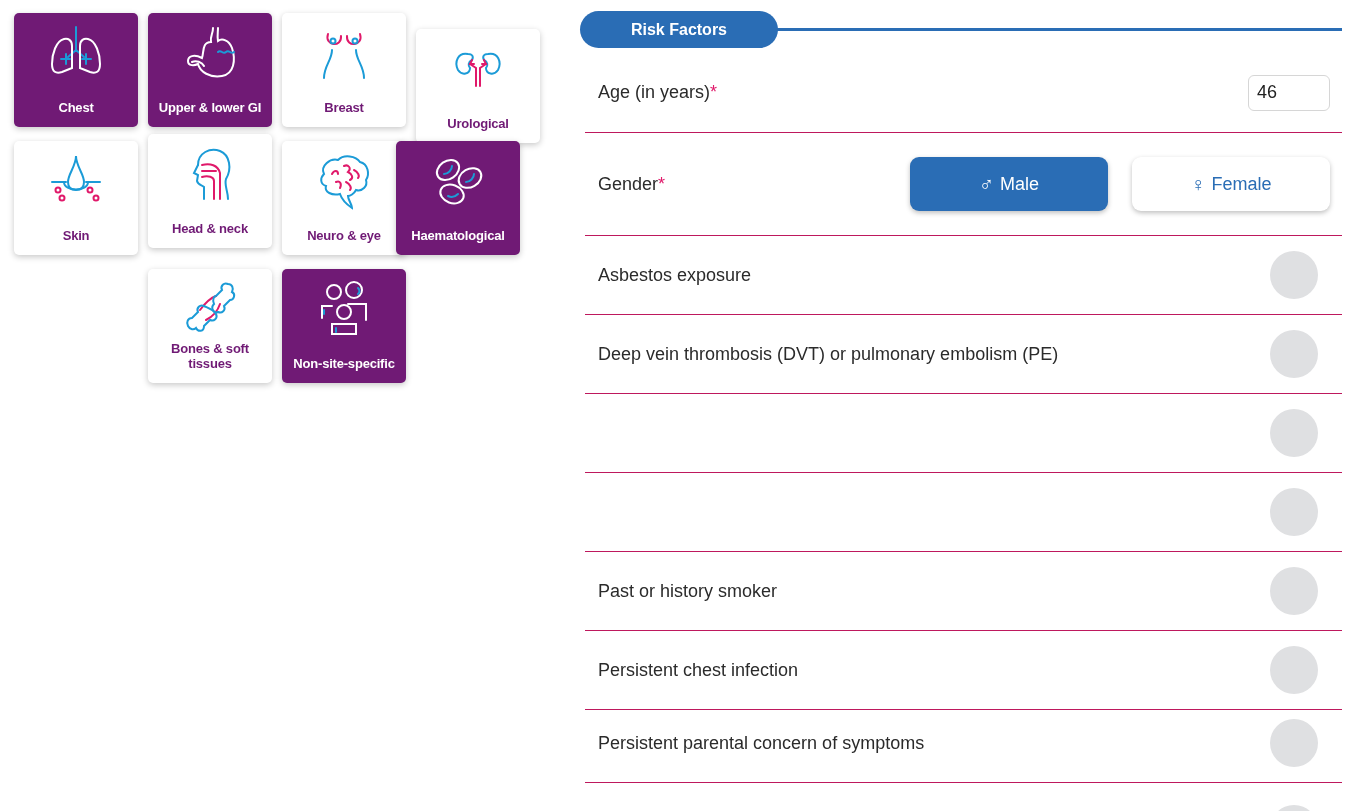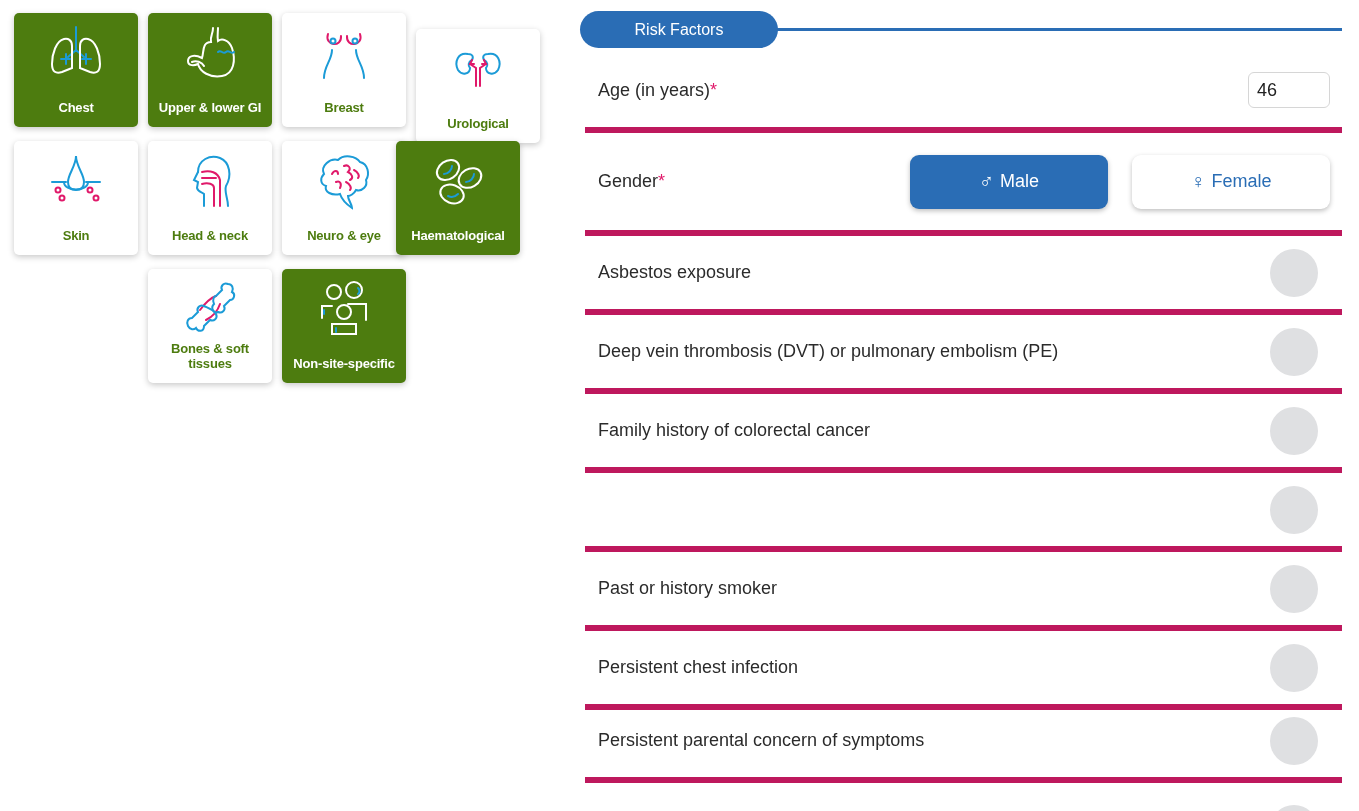--- a/index.html
+++ b/index.html
@@ -6,35 +6,35 @@
   html, body { width: 1359px; height: 811px; overflow: hidden; background: #ffffff; font-family: "Liberation Sans", "DejaVu Sans", sans-serif; }
   .root { position: relative; width: 1359px; height: 811px; }
 
   
   .tiles { position: absolute; left: 14px; top: 13px; width: 530px; }
   .tile {
     position: absolute; width: 124px; height: 114px; border-radius: 5px;
     background: #ffffff; box-shadow: 0 2px 6px rgba(0,0,0,0.22);
     cursor: pointer; display: flex; flex-direction: column; align-items: center;
   }
-  .tile.active { background: #4d7c0f; }
+  .tile.active { background: #701a75; }
   .tile .ic { margin-top: 10px; width: 70px; height: 60px; display: flex; align-items: center; justify-content: center; }
-  .tile .lbl { position: absolute; bottom: 12px; left: 0; right: 0; text-align: center; font-size: 13px; font-weight: bold; color: #4d7c0f; letter-spacing: -0.2px; }
+  .tile .lbl { position: absolute; bottom: 12px; left: 0; right: 0; text-align: center; font-size: 13px; font-weight: bold; color: #701a75; letter-spacing: -0.2px; }
   .tile.active .lbl { color: #ffffff; }
 
   
   .panel { position: absolute; left: 585px; top: 0; width: 757px; }
   .hdr { position: absolute; left: -5px; top: 11px; width: 762px; height: 38px; }
   .hdr .line { position: absolute; left: 190px; right: 0; top: 17px; height: 3px; background: #2a6db5; }
   .hdr .pill {
     position: absolute; left: 0; top: 0; width: 198px; height: 37px; border-radius: 19px;
-    background: #2a6db5; color: #fff; font-weight: normal; font-size: 16px;
+    background: #2a6db5; color: #fff; font-weight: bold; font-size: 16px;
     display: flex; align-items: center; justify-content: center;
   }
-  .row { position: absolute; left: 0; width: 757px; border-bottom: 6px solid #be185d; display: flex; align-items: center; }
+  .row { position: absolute; left: 0; width: 757px; border-bottom: 1px solid #be185d; display: flex; align-items: center; }
   .row .label { padding-left: 13px; font-size: 18px; color: #2b2b2b; }
   .req { color: #e0196a; }
   .age-input {
     position: absolute; right: 12px; top: 50%; transform: translateY(-50%);
     width: 82px; height: 36px; border: 1px solid #d6d6d6; border-radius: 6px;
     font-size: 18px; color: #222; padding-left: 8px; font-family: "Liberation Sans", sans-serif;
   }
   .gbtn {
     position: absolute; top: 50%; transform: translateY(-50%); height: 54px; border-radius: 9px;
     display: flex; align-items: center; justify-content: center; gap: 6px;
@@ -109,21 +109,21 @@
           <path d="M18 30 C18 40 42 40 42 30" stroke="#1b9bd7"></path>
           <circle cx="12" cy="38" r="2.5" stroke="#e0196a"></circle>
           <circle cx="16" cy="46" r="2.5" stroke="#e0196a"></circle>
           <circle cx="44" cy="38" r="2.5" stroke="#e0196a"></circle>
           <circle cx="50" cy="46" r="2.5" stroke="#e0196a"></circle>
         </svg>
       </div>
       <div class="lbl">Skin</div>
     </div>
 
-    <div class="tile" style="left:134px;top:128px">
+    <div class="tile" style="left:134px;top:121px">
       <div class="ic">
         <svg width="60" height="58" viewBox="0 0 60 58" fill="none" stroke-width="2" stroke-linecap="round">
           <path d="M18 20 C18 8 30 2 40 6 C50 10 52 24 46 34 C44 40 48 46 48 54" stroke="#1b9bd7"></path>
           <path d="M18 20 L14 28 L18 30 L17 36 C18 40 22 40 24 42 L24 54" stroke="#1b9bd7"></path>
           <path d="M22 20 C30 18 38 20 40 28 L40 54 M22 26 H36 M22 32 C28 30 34 32 34 36 L34 54" stroke="#e0196a"></path>
         </svg>
       </div>
       <div class="lbl">Head &amp; neck</div>
     </div>
 
@@ -200,21 +200,20 @@
 
     <div class="row" style="top:236px;height:79px">
       <span class="label">Asbestos exposure</span>
       <div class="toggle"></div>
     </div>
     <div class="row" style="top:315px;height:79px">
       <span class="label">Deep vein thrombosis (DVT) or pulmonary embolism (PE)</span>
       <div class="toggle"></div>
     </div>
     <div class="row" style="top:394px;height:79px">
-      <span class="label">Family history of colorectal cancer</span>
       <div class="toggle"></div>
     </div>
     <div class="row" style="top:473px;height:79px">
       <div class="toggle"></div>
     </div>
     <div class="row" style="top:552px;height:79px">
       <span class="label">Past or history smoker</span>
       <div class="toggle"></div>
     </div>
     <div class="row" style="top:631px;height:79px">

